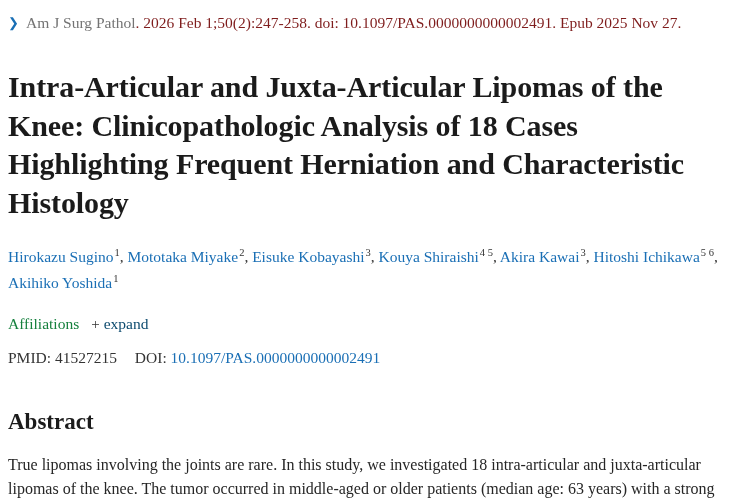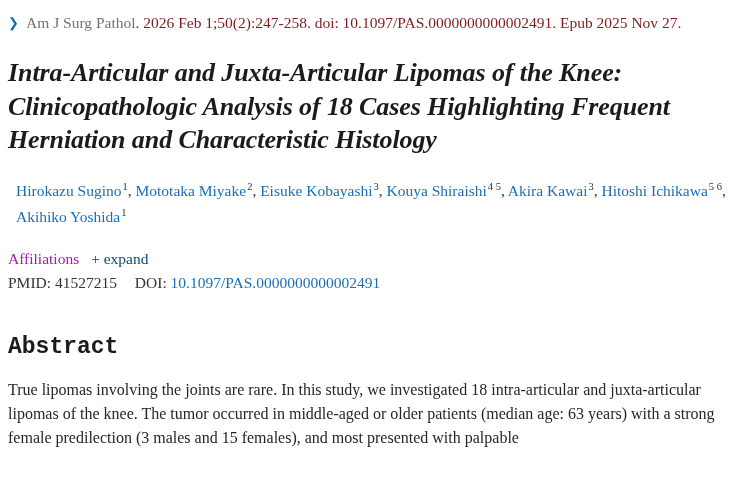--- a/index.html
+++ b/index.html
@@ -47,32 +47,31 @@
   .journal-link {
     color: #737373;
     text-decoration: none;
     cursor: pointer;
   }
   .cite-rest { color: #7f1d1d; }
 
   
   .article-title {
     font-family: "Liberation Serif", serif;
-    font-size: 26px;
+    font-size: 30px;
     line-height: 1.28;
     font-weight: bold;
     color: #1b1b1b;
-    margin: 22px 0 0 0;
+    margin: 34px 0 0 0;
     letter-spacing: -0.1px;
-    font-style: italic;
   }
 
   
   .authors {
-    margin: 22px 0 0 8px;
+    margin: 22px 0 0 0;
     font-size: 15.5px;
     line-height: 1.65;
     color: #1a6fb5;
   }
   .author {
     color: #1a6fb5;
     text-decoration: none;
     cursor: pointer;
   }
   .sup {
@@ -84,51 +83,51 @@
   .comma { color: #333333; }
 
   
   .affil-row {
     margin: 20px 0 0 0;
     font-size: 15.5px;
     color: #333333;
     display: flex;
     align-items: baseline;
   }
-  .affil-label { color: #a21caf; }
+  .affil-label { color: #15803d; }
   .expand-btn {
     margin-left: 12px;
     color: #1a6fb5;
     cursor: pointer;
     display: inline-flex;
     align-items: baseline;
   }
   .plus-icon {
     color: #333333;
     margin-right: 4px;
     font-size: 15px;
   }
   .expand-text { color: #0c4a6e; }
 
   
   .id-row {
-    margin: 6px 0 0 0;
+    margin: 16px 0 0 0;
     font-size: 15.5px;
     color: #333333;
   }
   .id-row .doi-label { margin-left: 14px; }
   .doi-link {
     color: #1a6fb5;
     text-decoration: none;
     cursor: pointer;
   }
 
   
   .abstract-heading {
-    font-family: Liberation Mono, monospace;
+    font-family: Liberation Serif, serif;
     font-size: 23px;
     font-weight: bold;
     color: #1b1b1b;
     margin: 42px 0 0 0;
   }
   .abstract-body {
     margin: 18px 0 0 0;
     font-size: 16px;
     line-height: 1.5;
     color: #262626;

